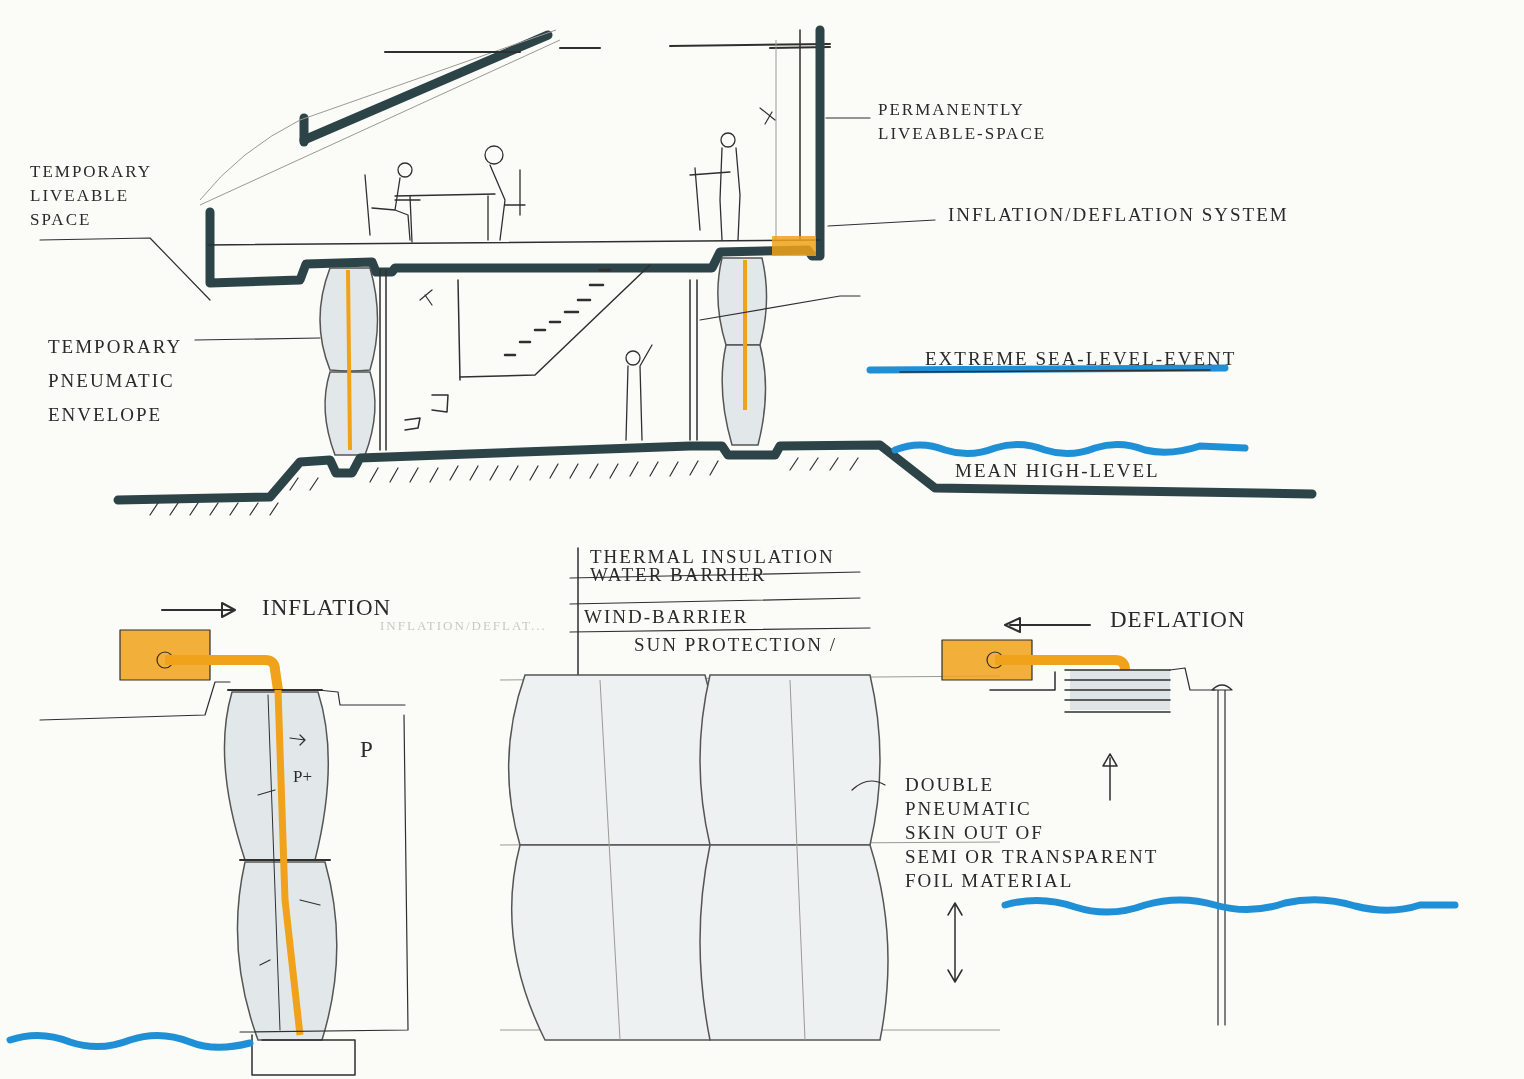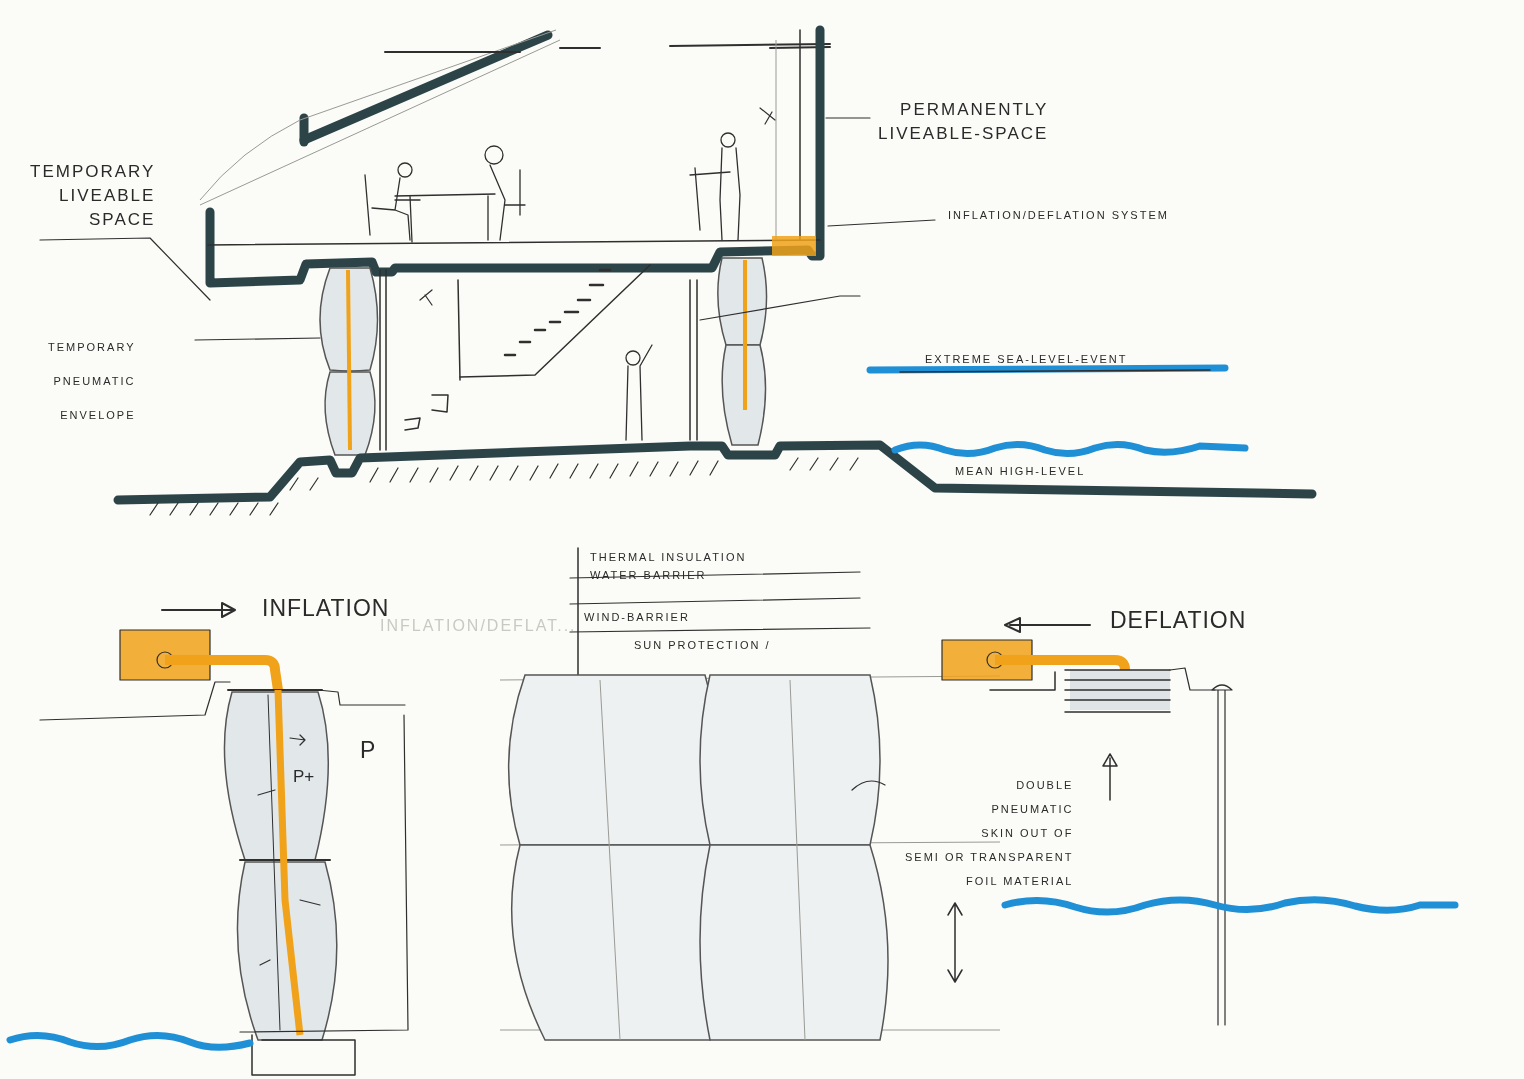--- a/index.html
+++ b/index.html
@@ -1,25 +1,25 @@
 <!DOCTYPE html>
 <html><head>
 <meta charset="utf-8">
 <style>
   html, body { margin: 0; padding: 0; background: #fbfbf7; }
   body { width: 1524px; height: 1079px; overflow: hidden; position: relative;
          font-family: "DejaVu Sans", sans-serif; }
   #sheet { position: absolute; left: 0; top: 0; width: 1524px; height: 1079px; background: #fbfbf7; }
   svg { position: absolute; left: 0; top: 0; }
-  .lbl { position: absolute; font-family: Liberation Sans, sans-serif; color: #2a2a2a;
+  .lbl { position: absolute; font-family: Liberation Serif, serif; color: #2a2a2a;
          font-size: 17px; letter-spacing: 2px; text-transform: uppercase; line-height: 24px;
-         white-space: pre; transform-origin: left center; text-align: right; }
-  .lbl.sm { font-size: 11px; letter-spacing: 2px; line-height: 22px; }
+         white-space: pre; transform-origin: left center; }
+  .lbl.sm { font-size: 19px; letter-spacing: 2px; line-height: 22px; }
   .lbl.big { font-size: 23px; letter-spacing: 1px; }
-  .lbl.faint { color: #c9c9c4; font-size: 16px; }
+  .lbl.faint { color: #c9c9c4; font-size: 13px; }
   .pen { stroke: #2f2f2f; fill: none; stroke-linecap: round; stroke-linejoin: round; }
   .thin { stroke: #9a9a95; fill: none; stroke-width: 1; }
   .marker { stroke: #2c4448; fill: none; stroke-width: 9; stroke-linecap: round; stroke-linejoin: round; }
   .blue { stroke: #1f8fd6; fill: none; stroke-width: 7; stroke-linecap: round; }
   .orange { stroke: #f0a21a; fill: none; }
   .pillow { fill: #e2e8ea; stroke: #555; stroke-width: 1.5; }
 </style>
 </head>
 <body>
 

